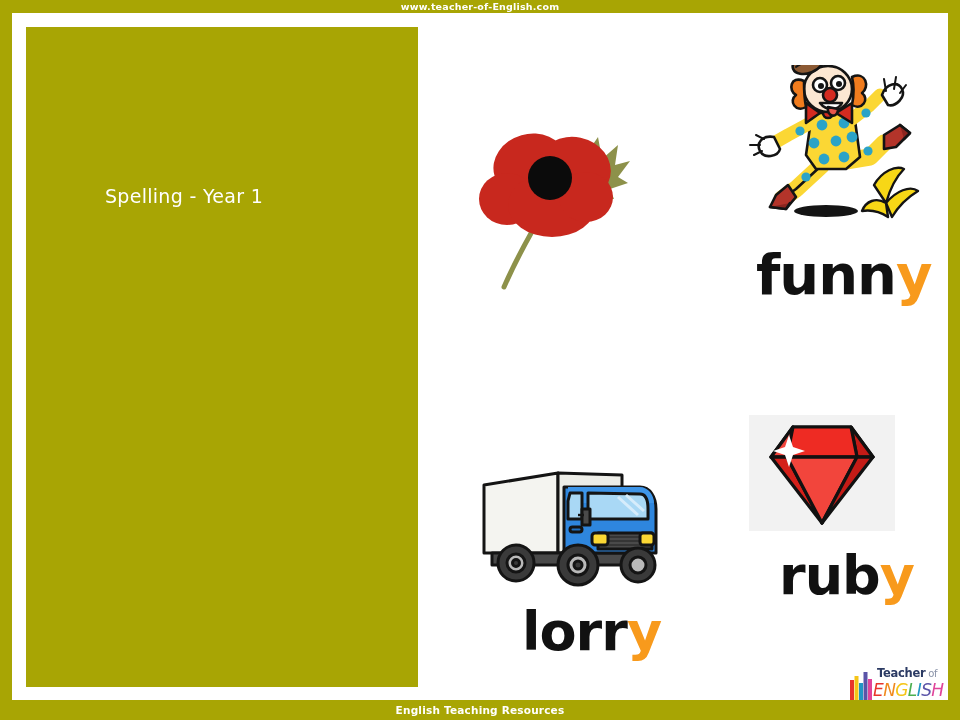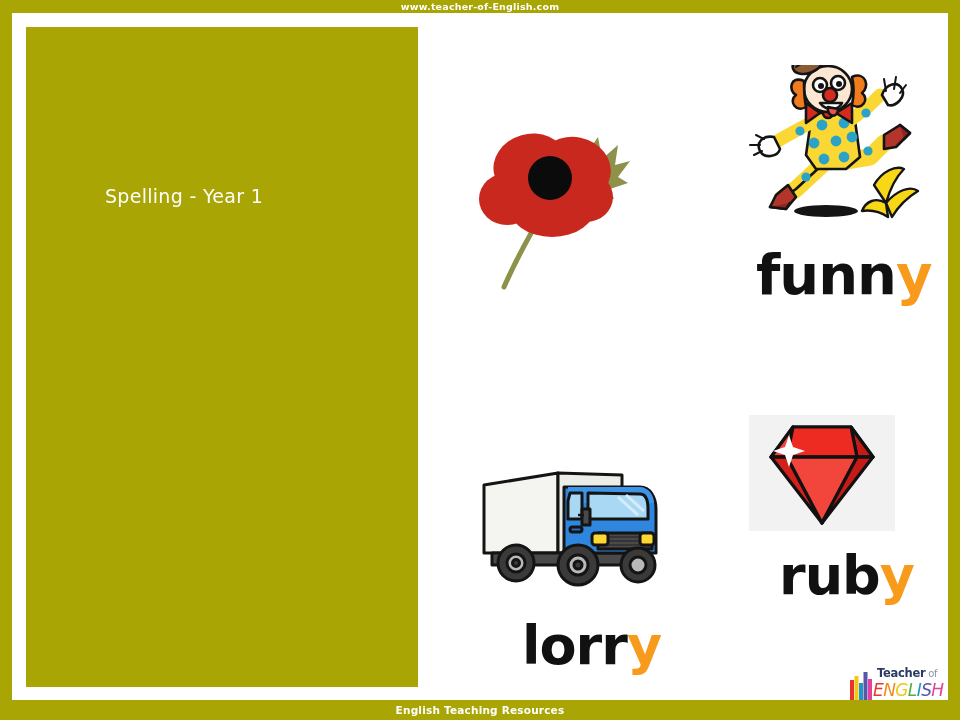--- a/index.html
+++ b/index.html
@@ -124,21 +124,21 @@
     color: #F89A1C;
   }
 
   #card-poppy  { left: 440px; top: 110px;  width: 230px; height: 240px; }
   #card-funny  { left: 722px; top: 52px;   width: 215px; height: 250px; }
   #card-lorry  { left: 460px; top: 440px;  width: 235px; height: 220px; }
   #card-ruby   { left: 735px; top: 400px;  width: 200px; height: 215px; text-align: center; }
 
   #word-poppy { left: 48px;  top: 160px; font-size: 54px; }
   #word-funny { left: 22px;  top: 182px; font-size: 56px; }
-  #word-lorry { left: 50px;  top: 166px; font-size: 54px; }
+  #word-lorry { left: 50px;  top: 152px; font-size: 54px; }
   #word-ruby  { left: 32px;  top: 136px; font-size: 54px; }
 
   
   #logo {
     position: absolute;
     left: 838px;
     top: 652px;
     width: 104px;
     height: 40px;
     z-index: 5;

